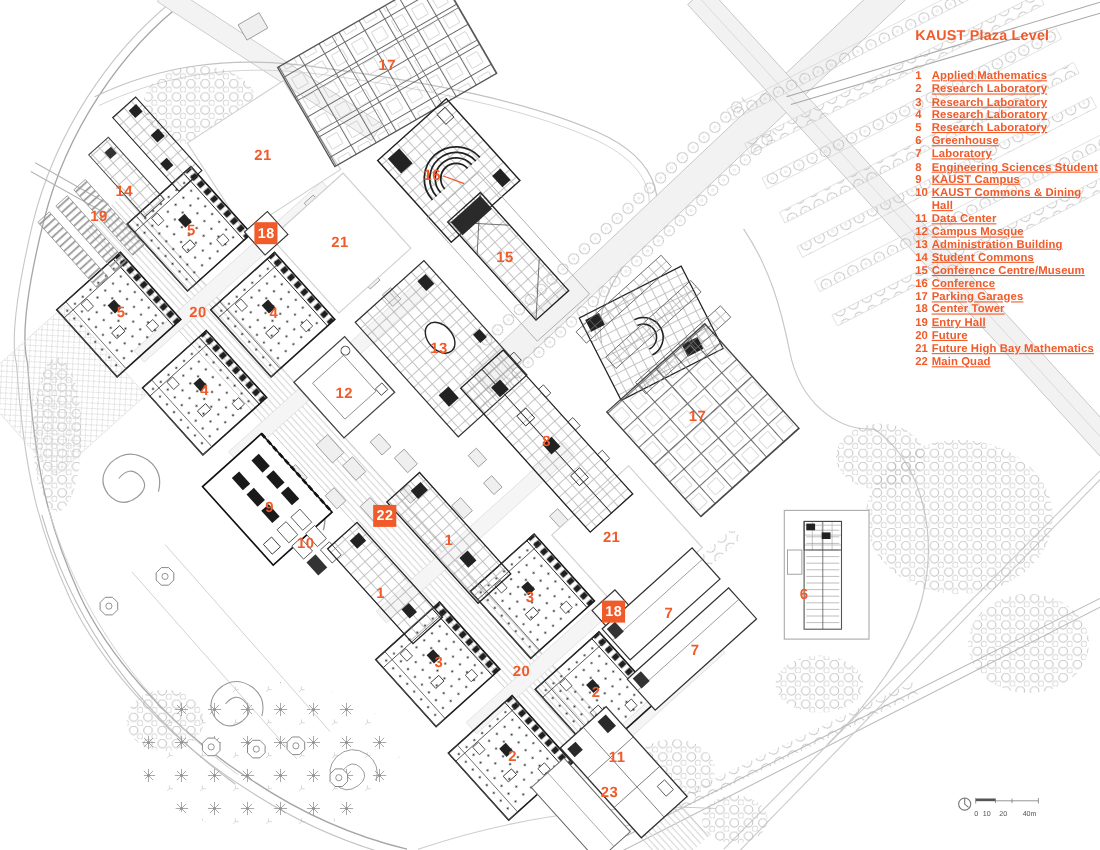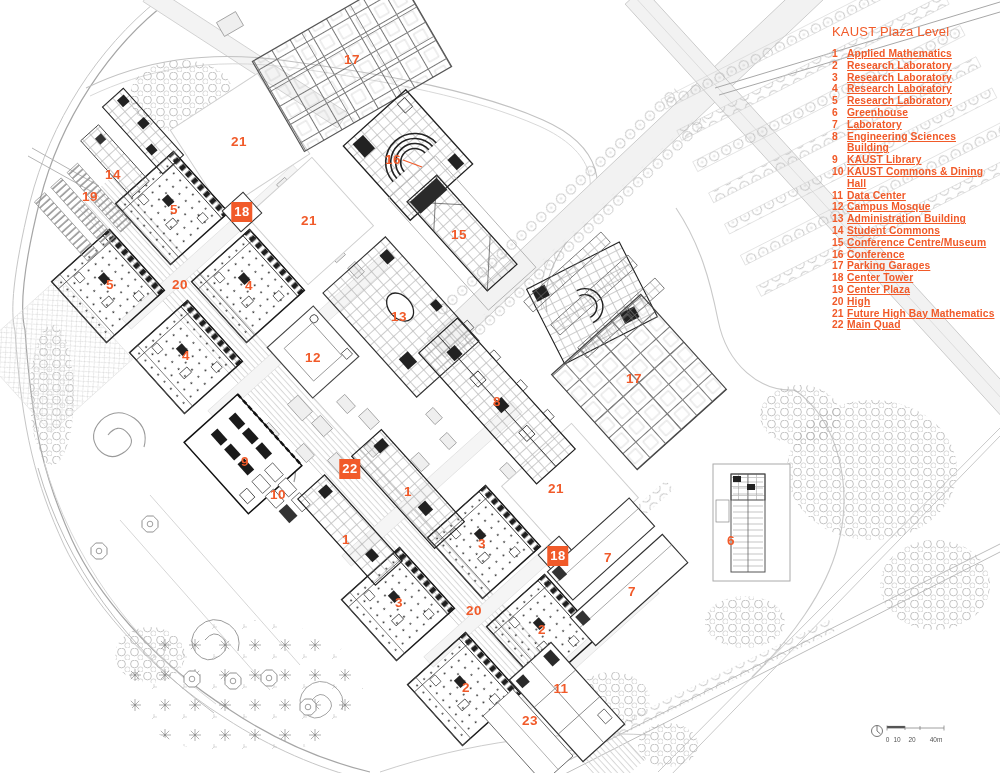--- a/index.html
+++ b/index.html
@@ -1,21 +1,21 @@
 <!DOCTYPE html>
 <html style="--accent: #f15a29;"><head>
 <meta charset="utf-8">
 <style>
   html,body{margin:0;padding:0;background:#fff;}
   .stage{position:relative;width:1000px;height:773px;background:#fff;overflow:hidden;
          font-family:"Liberation Sans",sans-serif;}
   .stage svg{position:absolute;left:0;top:0;}
   
   .legend{position:absolute;left:832px;top:24px;width:168px;color:var(--accent,#f15a29);}
-  .legend h1{font-size:13px;font-weight:normal;margin:0 0 9px 0;letter-spacing:.2px;}
+  .legend h1{font-size:13px;font-weight:bold;margin:0 0 25px 0;letter-spacing:.2px;}
   .legend ol{list-style:none;margin:0;padding:0;font-size:10.3px;font-weight:bold;
              line-height:11.8px;letter-spacing:.1px;}
   .legend li{display:flex;}
   .legend .num{width:15px;flex:none;}
   .legend .nm{flex:1;text-decoration:underline;}
   
   #map-labels{position:absolute;left:0;top:0;width:1000px;height:773px;pointer-events:none;}
   .mlabel{position:absolute;transform:translate(-50%,-50%);color:var(--accent,#f15a29);
           font-size:13.5px;font-weight:bold;letter-spacing:.4px;white-space:nowrap;}
   .mlabel.boxed{background:var(--accent,#f15a29);color:#fff;font-size:13px;
@@ -502,21 +502,21 @@
       <div class="mlabel" style="left: 482px; top: 543px;">3</div>
       <div class="mlabel" style="left: 731px; top: 540px;">6</div>
       <div class="mlabel boxed" style="left: 558px; top: 556px;">18</div>
       <div class="mlabel" style="left: 608px; top: 557px;">7</div>
       <div class="mlabel" style="left: 632px; top: 591px;">7</div>
       <div class="mlabel" style="left: 399px; top: 602px;">3</div>
       <div class="mlabel" style="left: 474px; top: 610px;">20</div>
       <div class="mlabel" style="left: 542px; top: 629px;">2</div>
       <div class="mlabel" style="left: 466px; top: 687px;">2</div>
       <div class="mlabel" style="left: 561px; top: 688px;">11</div>
-      <div class="mlabel" style="left: 530px; top: 720px;">23</div>
+      <div class="mlabel" style="left: 554px; top: 720px;">23</div>
     </div>
 
   <div class="legend">
     <h1>KAUST Plaza Level</h1>
     <ol>
         <li>
           <span class="num">1</span>
           <span class="nm">Applied Mathematics</span>
         </li>
         <li>
@@ -538,25 +538,25 @@
         <li>
           <span class="num">6</span>
           <span class="nm">Greenhouse</span>
         </li>
         <li>
           <span class="num">7</span>
           <span class="nm">Laboratory</span>
         </li>
         <li>
           <span class="num">8</span>
-          <span class="nm">Engineering Sciences Building</span>
+          <span class="nm">Engineering Sciences Student</span>
         </li>
         <li>
           <span class="num">9</span>
-          <span class="nm">KAUST Library</span>
+          <span class="nm">KAUST Campus</span>
         </li>
         <li>
           <span class="num">10</span>
           <span class="nm">KAUST Commons &amp; Dining Hall</span>
         </li>
         <li>
           <span class="num">11</span>
           <span class="nm">Data Center</span>
         </li>
         <li>
@@ -582,25 +582,25 @@
         <li>
           <span class="num">17</span>
           <span class="nm">Parking Garages</span>
         </li>
         <li>
           <span class="num">18</span>
           <span class="nm">Center Tower</span>
         </li>
         <li>
           <span class="num">19</span>
-          <span class="nm">Center Plaza</span>
+          <span class="nm">Entry Hall</span>
         </li>
         <li>
           <span class="num">20</span>
-          <span class="nm">High</span>
+          <span class="nm">Future</span>
         </li>
         <li>
           <span class="num">21</span>
           <span class="nm">Future High Bay Mathematics</span>
         </li>
         <li>
           <span class="num">22</span>
           <span class="nm">Main Quad</span>
         </li>
       </ol>

